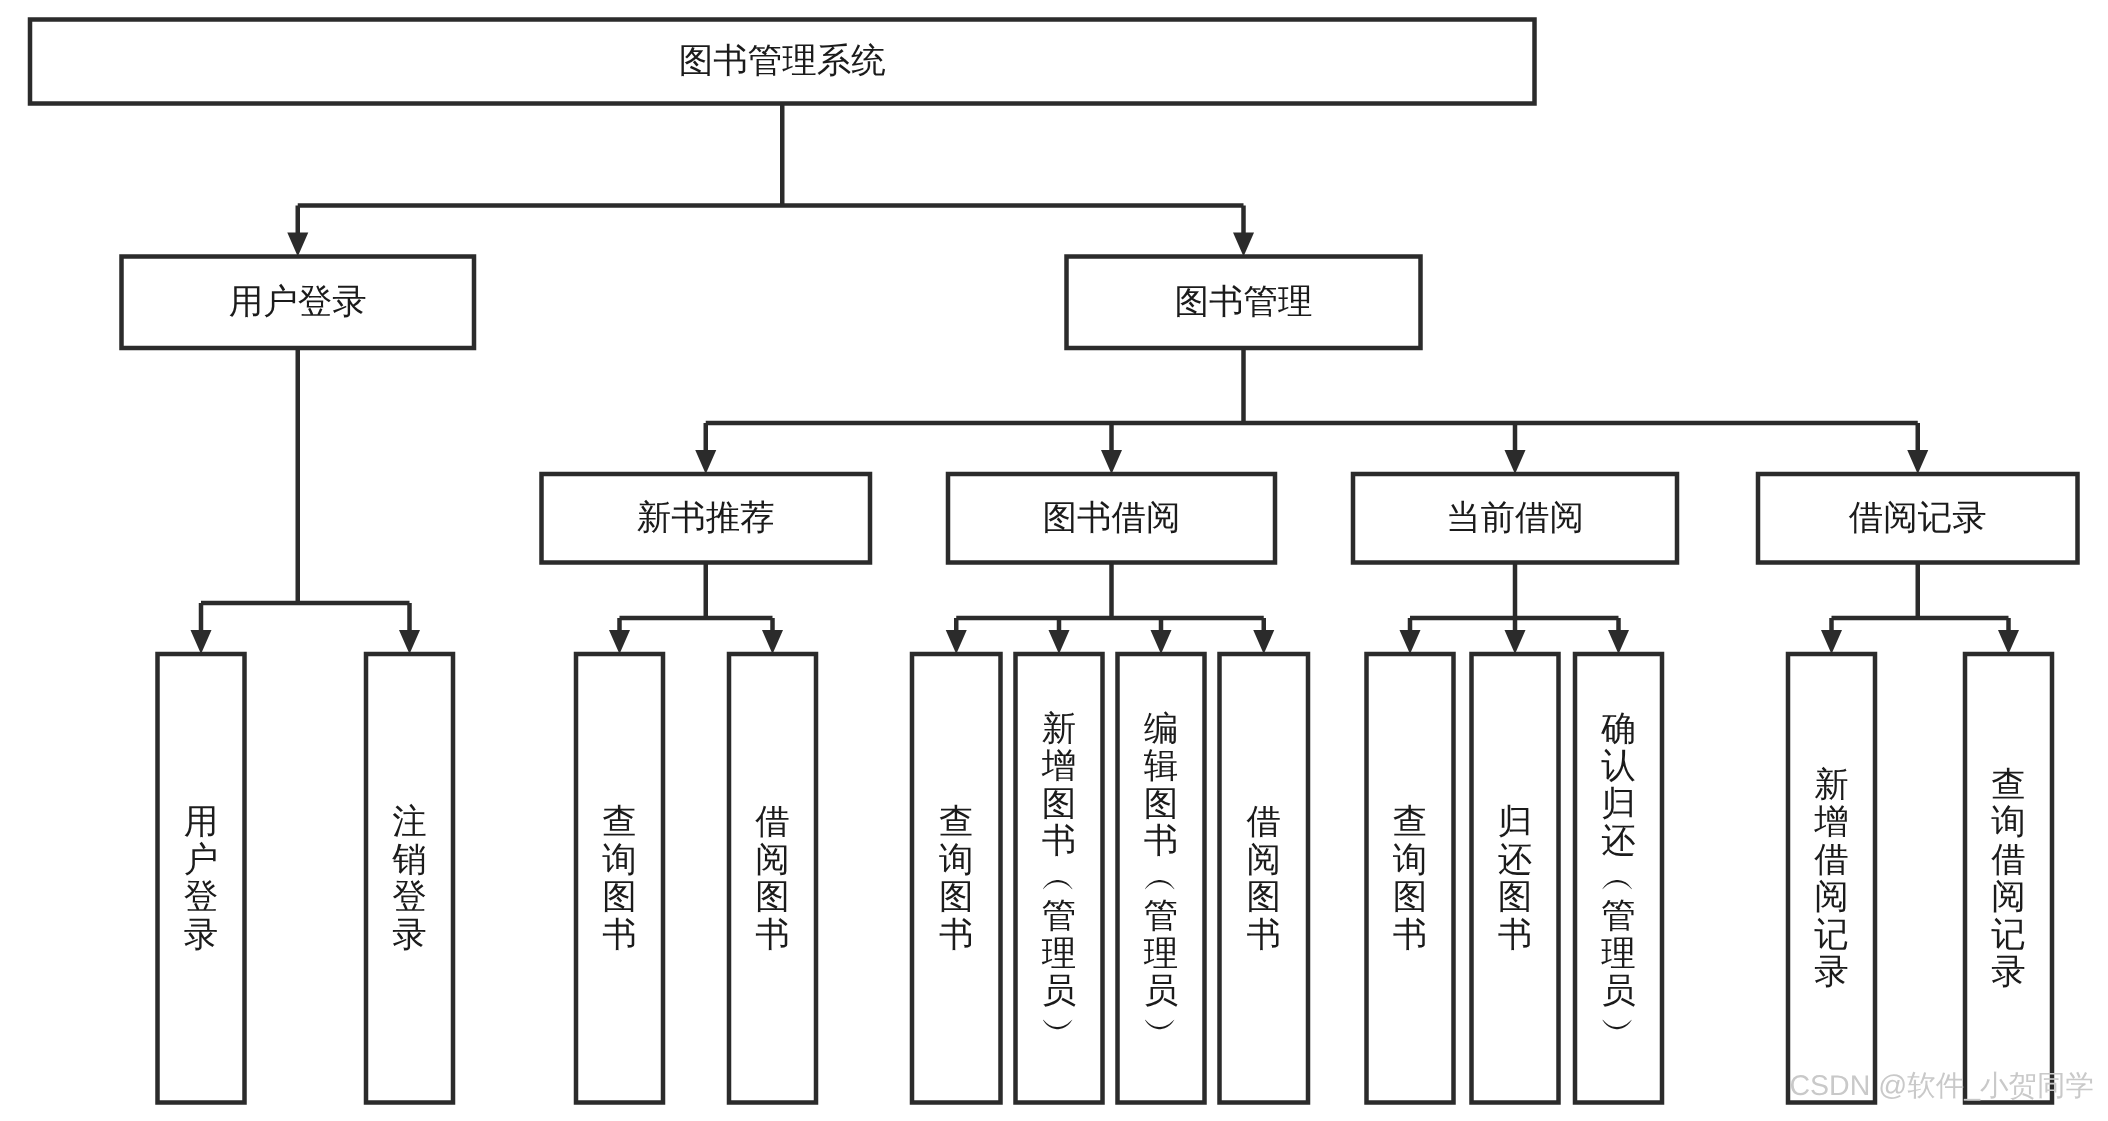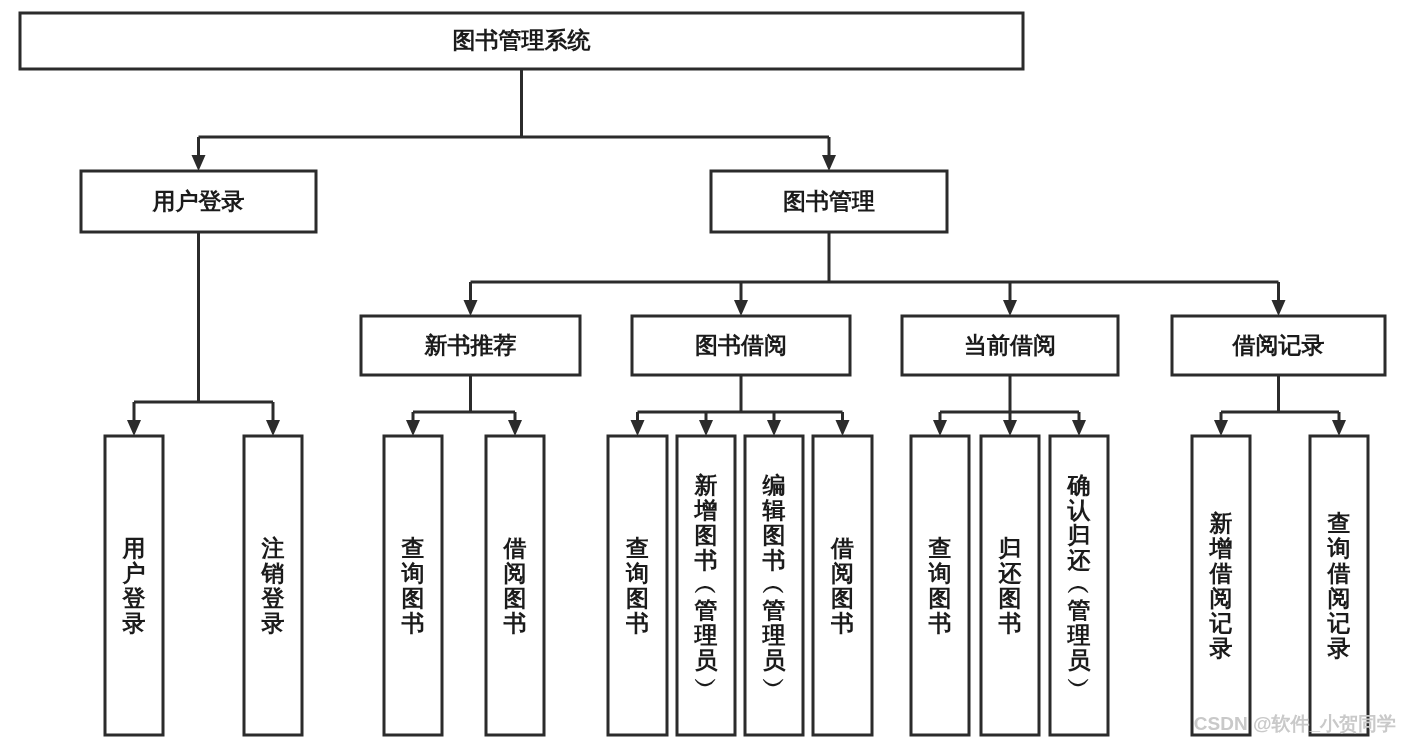--- a/index.html
+++ b/index.html
@@ -10,21 +10,20 @@
   }
   body {
     font-family: "Liberation Sans", "DejaVu Sans", sans-serif;
   }
   #diagram-root {
     position: relative;
     width: 1405px;
     height: 747px;
     background: #ffffff;
     overflow: hidden;
-    font-weight: bold;
   }
   svg.diagram-canvas {
     position: absolute;
     left: 0;
     top: 0;
     width: 1405px;
     height: 747px;
     display: block;
   }
   .node-box {

